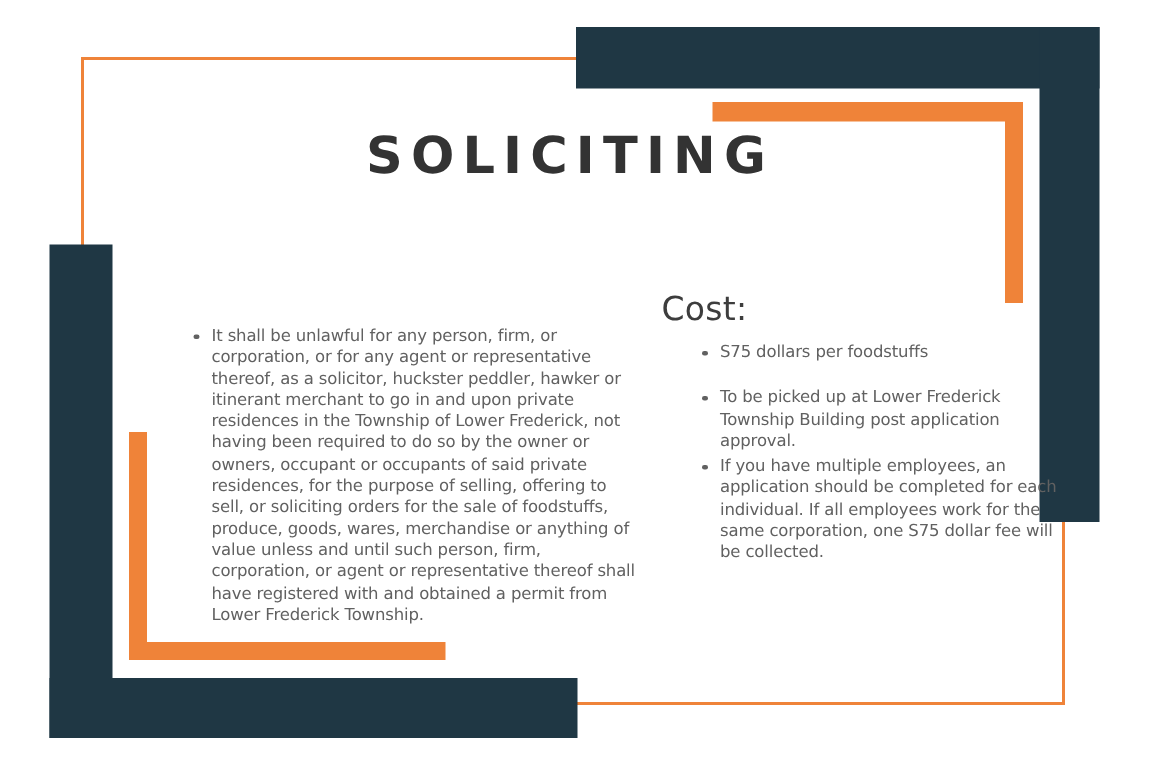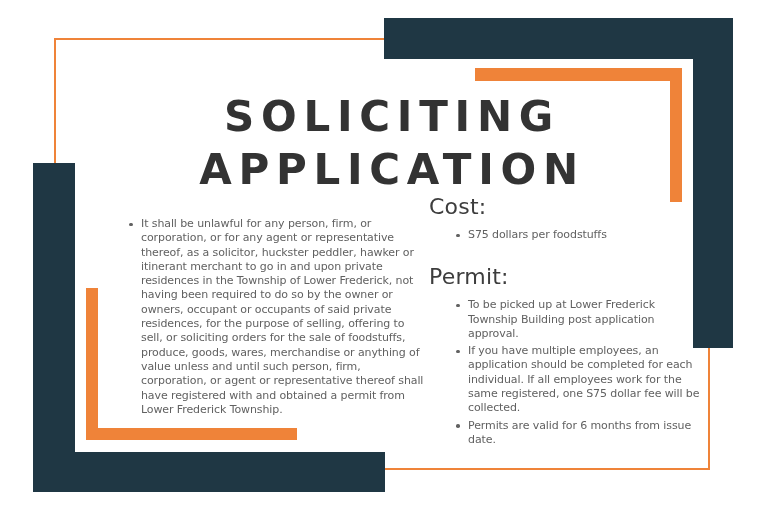--- a/index.html
+++ b/index.html
@@ -48,24 +48,24 @@
   }
   .orange-bracket-bl{
     position:absolute;left:86px;top:288px;width:211px;height:152px;
     border-left:12px solid var(--orange);
     border-bottom:12px solid var(--orange);
     box-sizing:border-box;z-index:3;
   }
   
   .title{
     position:absolute;left:140px;top:78px;width:480px;
-    margin:12px;z-index:5;
+    margin:0;z-index:5;
     text-align:center;
     color:var(--title);
-    font-size:42px;font-weight:bold;
+    font-size:34px;font-weight:bold;
     letter-spacing:0.16em;
     line-height:53px;
   }
   .title span{display:block;}
   ul.bullets{
     list-style:none;margin:16px;padding:0;
     color:var(--body);
     font-size:11px;line-height:14.3px;
     letter-spacing:-0.1px;
   }
@@ -77,21 +77,21 @@
   ul.bullets li::before{
     content:"";
     position:absolute;left:3px;top:5.5px;
     width:3.5px;height:3.5px;border-radius:50%;
     background:var(--body);
   }
   .intro{
     position:absolute;left:110px;top:201px;width:300px;z-index:5;
   }
   .right-col{
-    position:absolute;left:429px;top:193px;width:266px;z-index:5;
+    position:absolute;left:441px;top:193px;width:266px;z-index:5;
   }
   .right-col h2{
     margin:0;
     color:var(--heading);
     font-size:22px;font-weight:400;
     line-height:28px;
     letter-spacing:0.2px;
   }
   .right-col ul.bullets{margin-top:7px;padding-left:8px;width:250px;}
   .right-col .permit-heading{margin-top:21px;}
@@ -104,34 +104,31 @@
   <div class="thin-frame"></div>
   <div class="navy-top-band"></div>
   <div class="navy-right-band"></div>
   <div class="navy-left-band"></div>
   <div class="navy-bottom-band"></div>
   <div class="orange-bracket-tr"></div>
   <div class="orange-bracket-bl"></div>
 
   <h1 class="title">
     <span>SOLICITING</span>
-    <span>APPLICATION</span>
   </h1>
 
   <ul class="bullets intro">
     <li>It shall be unlawful for any person, firm, or corporation, or for any agent or representative thereof, as a solicitor, huckster peddler, hawker or itinerant merchant to go in and upon private residences in the Township of Lower Frederick, not having been required to do so by the owner or owners, occupant or occupants of said private residences, for the purpose of selling, offering to sell, or soliciting orders for the sale of foodstuffs, produce, goods, wares, merchandise or anything of value unless and until such person, firm, corporation, or agent or representative thereof shall have registered with and obtained a permit from Lower Frederick Township.</li>
   </ul>
 
   <div class="right-col">
     <h2 class="cost-heading">Cost:</h2>
     <ul class="bullets">
       <li>S75 dollars per foodstuffs</li>
     </ul>
 
-    <h2 class="permit-heading">Permit:</h2>
     <ul class="bullets">
       <li>To be picked up at Lower Frederick Township Building post application approval.</li>
-      <li>If you have multiple employees, an application should be completed for each individual. If all employees work for the same registered, one S75 dollar fee will be collected.</li>
-      <li>Permits are valid for 6 months from issue date.</li>
+      <li>If you have multiple employees, an application should be completed for each individual. If all employees work for the same corporation, one S75 dollar fee will be collected.</li>
     </ul>
   </div>
 
 </div>
 
 </body></html>

